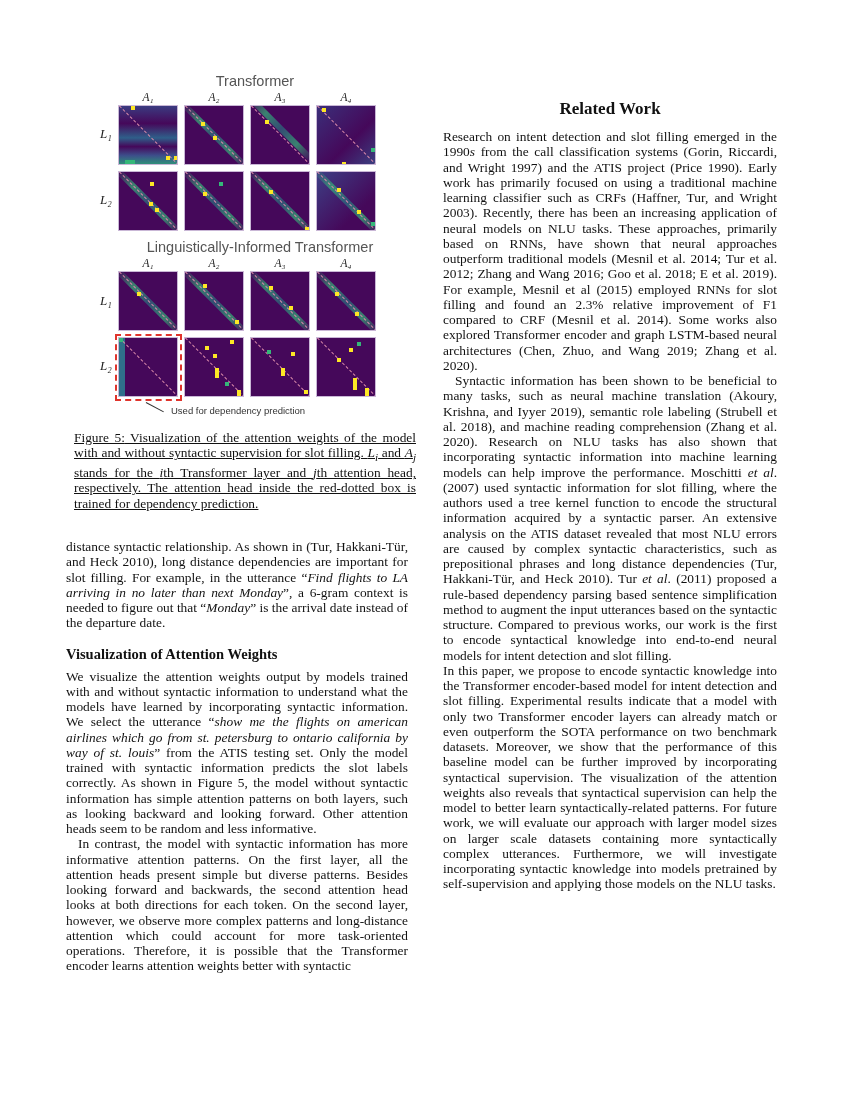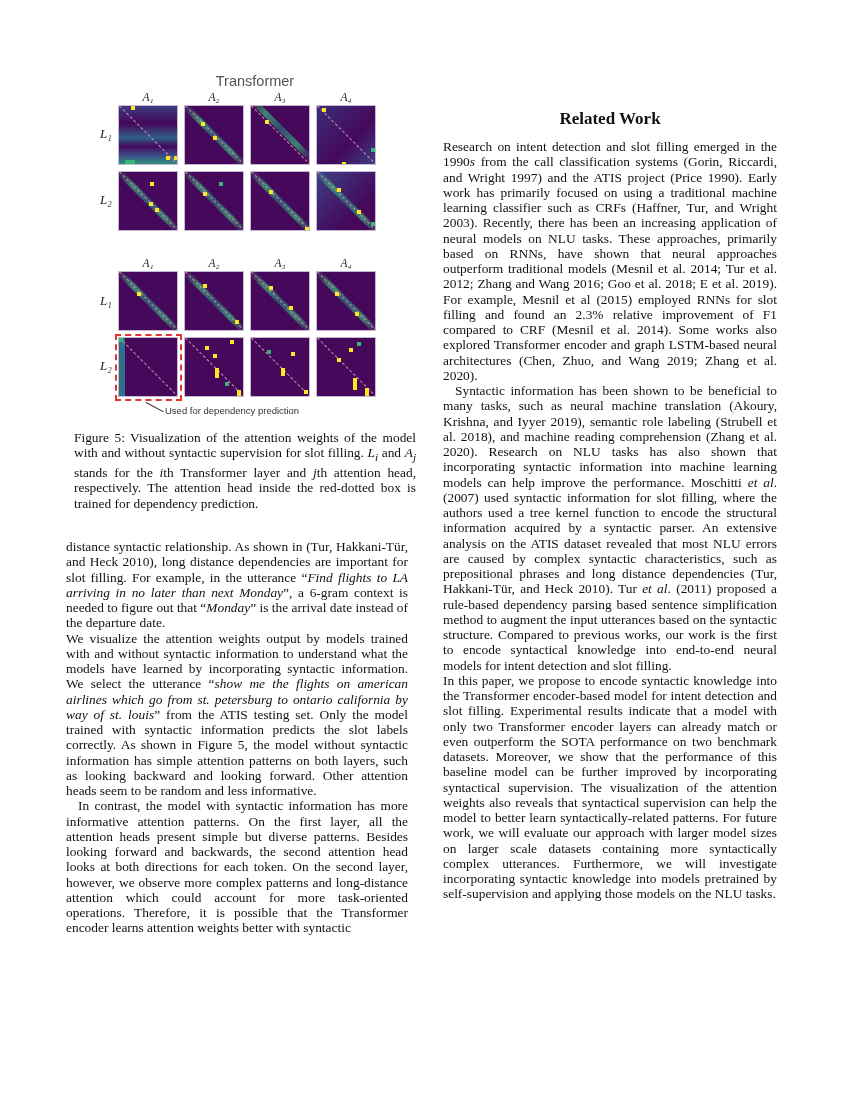--- a/index.html
+++ b/index.html
@@ -16,21 +16,21 @@
   .head-label { position:absolute; font-style:italic; font-size:11.5px; color:#222; width:60px; text-align:center; }
   .layer-label { position:absolute; font-style:italic; font-size:13px; color:#222; }
   .hm { position:absolute; width:60px; height:60px; background:#45085a; border:1px solid #c9b7d6; box-sizing:border-box; overflow:hidden; }
   .hm .diag { position:absolute; left:-12px; top:29px; width:84px; height:0; border-top:1px dashed #d98aa9; transform:rotate(45deg); }
   .hm .band { position:absolute; left:-14px; top:27px; width:88px; height:6px; transform:rotate(45deg); background:linear-gradient(90deg, rgba(33,145,140,0.0), rgba(53,183,121,0.7), rgba(33,145,140,0.5), rgba(53,183,121,0.7), rgba(33,145,140,0.0)); }
   .dot { position:absolute; width:4px; height:4px; background:#fde725; }
   .dot.g { background:#35b779; }
   .redbox { position:absolute; border:2.5px dashed #e0342c; box-sizing:border-box; }
   .annot { position:absolute; font-family:"Liberation Sans", sans-serif; font-size:9.5px; color:#333; }
   .leader { position:absolute; height:0; border-top:1px solid #333; transform-origin:left center; }
-  .caption { position:absolute; left:74px; top:430px; width:342px; font-size:13.4px; line-height:15.25px; text-align:justify; }
+  .caption { position:absolute; left:74px; top:430px; width:342px; font-size:13.4px; line-height:15.25px; text-align:justify;text-decoration:underline; }
   .math { font-style:italic; }
 </style>
 </head>
 <body>
 
 <div class="figure">
   <div class="fig-title" style="left:100px; top:5px; width:190px;">Transformer</div>
 
   <div class="head-label" style="left:58px; top:23px;">A₁</div>
   <div class="head-label" style="left:124px; top:23px;">A₂</div>
@@ -85,20 +85,21 @@
       <div class="dot" style="left:54px;top:55px;"></div>
   </div>
   <div class="hm" style="left:256px; top:103px; background:linear-gradient(135deg,#3d3f85,#45085a 70%);">
     <div class="band"></div>
       <div class="diag"></div>
       <div class="dot" style="left:20px;top:16px;"></div>
       <div class="dot" style="left:40px;top:38px;"></div>
       <div class="dot g" style="left:54px;top:50px;"></div>
   </div>
 
+  <div class="fig-title" style="left:40px; top:171px; width:320px;">Linguistically-Informed Transformer</div>
 
   <div class="head-label" style="left:58px; top:189px;">A₁</div>
   <div class="head-label" style="left:124px; top:189px;">A₂</div>
   <div class="head-label" style="left:190px; top:189px;">A₃</div>
   <div class="head-label" style="left:256px; top:189px;">A₄</div>
 
   <div class="layer-label" style="left:40px; top:225px;">L₁</div>
   <div class="layer-label" style="left:40px; top:290px;">L₂</div>
 
   <div class="hm" style="left:58px; top:203px;">
@@ -149,37 +150,38 @@
     <div class="diag"></div>
       <div class="dot" style="left:32px;top:10px;"></div>
       <div class="dot" style="left:20px;top:20px;"></div>
       <div class="dot" style="left:36px;top:40px;height:12px;"></div>
       <div class="dot" style="left:48px;top:50px;height:10px;"></div>
       <div class="dot g" style="left:40px;top:4px;"></div>
   </div>
 
   <div class="redbox" style="left:55px; top:266px; width:67px; height:67px;"></div>
   <div class="leader" style="left:86px; top:334px; width:20px; transform:rotate(28deg);"></div>
-  <div class="annot" style="left:105px; top:337px;">Used for dependency prediction</div>
+  <div class="annot" style="left:111px; top:337px;">Used for dependency prediction</div>
 </div>
 
 <div class="caption">
   <span>Figure 5:</span><span> Visualization of the attention weights of the model with and without syntactic supervision for slot filling. </span><span class="math">L</span><sub class="math">i</sub><span> and </span><span class="math">A</span><sub class="math">j</sub><span> stands for the </span><span class="math">i</span><span>th Transformer layer and </span><span class="math">j</span><span>th attention head, respectively. The attention head inside the red-dotted box is trained for dependency prediction.</span>
 </div>
 
 <div class="col left" style="top:539px;">
   <p><span>distance syntactic relationship. As shown in (Tur, Hakkani-Tür, and Heck 2010), long distance dependencies are important for slot filling. For example, in the utterance “</span><i>Find flights to LA arriving in no later than next Monday</i><span>”, a 6-gram context is needed to figure out that “</span><i>Monday</i><span>” is the arrival date instead of the departure date.</span></p>
 
+  <h3 style="margin-top:14px; margin-bottom:6px;">Visualization of Attention Weights</h3>
 
   <p><span>We visualize the attention weights output by models trained with and without syntactic information to understand what the models have learned by incorporating syntactic information. We select the utterance “</span><i>show me the flights on american airlines which go from st. petersburg to ontario california by way of st. louis</i><span>” from the ATIS testing set. Only the model trained with syntactic information predicts the slot labels correctly. As shown in Figure 5, the model without syntactic information has simple attention patterns on both layers, such as looking backward and looking forward. Other attention heads seem to be random and less informative.</span></p>
   <p class="indent">In contrast, the model with syntactic information has more informative attention patterns. On the first layer, all the attention heads present simple but diverse patterns. Besides looking forward and backwards, the second attention head looks at both directions for each token. On the second layer, however, we observe more complex patterns and long-distance attention which could account for more task-oriented operations. Therefore, it is possible that the Transformer encoder learns attention weights better with syntactic</p>
 </div>
 
 <div class="col right" style="top:77px;">
 
-  <h2 style="margin-top:32px; margin-bottom:10px;">Related Work</h2>
+  <h2 style="margin-top:22px; margin-bottom:10px;">Related Work</h2>
 
   <p><span>Research on intent detection and slot filling emerged in the 1990</span><i>s</i><span> from the call classification systems (Gorin, Riccardi, and Wright 1997) and the ATIS project (Price 1990). Early work has primarily focused on using a traditional machine learning classifier such as CRFs (Haffner, Tur, and Wright 2003). Recently, there has been an increasing application of neural models on NLU tasks. These approaches, primarily based on RNNs, have shown that neural approaches outperform traditional models (Mesnil et al. 2014; Tur et al. 2012; Zhang and Wang 2016; Goo et al. 2018; E et al. 2019). For example, Mesnil et al (2015) employed RNNs for slot filling and found an 2.3% relative improvement of F1 compared to CRF (Mesnil et al. 2014). Some works also explored Transformer encoder and graph LSTM-based neural architectures (Chen, Zhuo, and Wang 2019; Zhang et al. 2020).</span></p>
   <p class="indent"><span>Syntactic information has been shown to be beneficial to many tasks, such as neural machine translation (Akoury, Krishna, and Iyyer 2019), semantic role labeling (Strubell et al. 2018), and machine reading comprehension (Zhang et al. 2020). Research on NLU tasks has also shown that incorporating syntactic information into machine learning models can help improve the performance. Moschitti </span><i>et al</i><span>. (2007) used syntactic information for slot filling, where the authors used a tree kernel function to encode the structural information acquired by a syntactic parser. An extensive analysis on the ATIS dataset revealed that most NLU errors are caused by complex syntactic characteristics, such as prepositional phrases and long distance dependencies (Tur, Hakkani-Tür, and Heck 2010). Tur </span><i>et al</i><span>. (2011) proposed a rule-based dependency parsing based sentence simplification method to augment the input utterances based on the syntactic structure. Compared to previous works, our work is the first to encode syntactical knowledge into end-to-end neural models for intent detection and slot filling.</span></p>
 
 
   <p>In this paper, we propose to encode syntactic knowledge into the Transformer encoder-based model for intent detection and slot filling. Experimental results indicate that a model with only two Transformer encoder layers can already match or even outperform the SOTA performance on two benchmark datasets. Moreover, we show that the performance of this baseline model can be further improved by incorporating syntactical supervision. The visualization of the attention weights also reveals that syntactical supervision can help the model to better learn syntactically-related patterns. For future work, we will evaluate our approach with larger model sizes on larger scale datasets containing more syntactically complex utterances. Furthermore, we will investigate incorporating syntactic knowledge into models pretrained by self-supervision and applying those models on the NLU tasks.</p>
 </div>
 
 </body></html>

